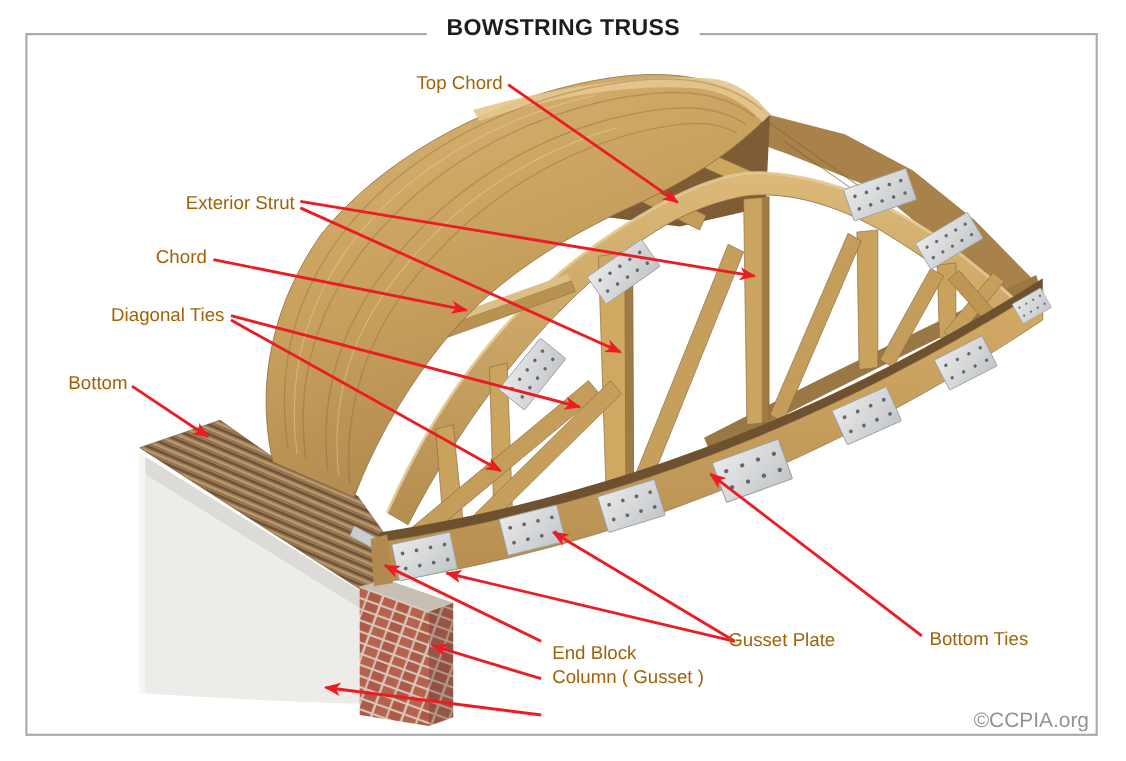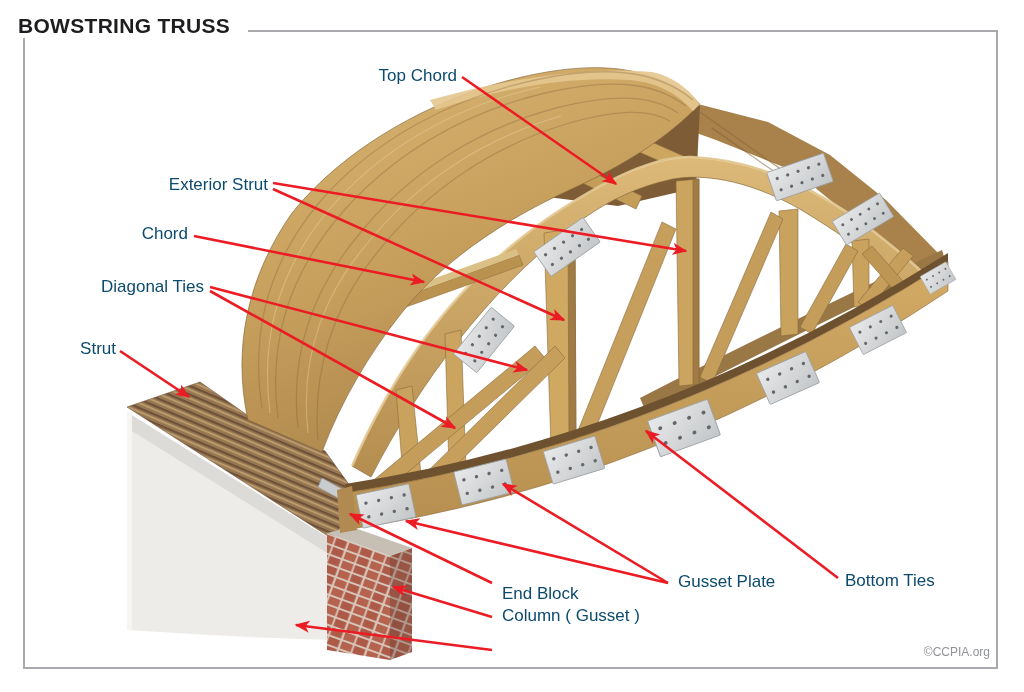--- a/index.html
+++ b/index.html
@@ -1,25 +1,25 @@
 <!DOCTYPE html>
 <html><head>
 <meta charset="utf-8">
 <style>
   html,body{margin:0;padding:0;background:#fff;}
   #stage{position:relative;width:1024px;height:692px;background:#fff;overflow:hidden;
          font-family:"Liberation Sans",sans-serif;}
   .frame{position:absolute;left:23px;top:30px;width:975px;height:639px;
          border:2px solid #a8aaad;box-sizing:border-box;}
-  .title-wrap{position:absolute;top:14px;left:0;width:100%;text-align:left;z-index:6;}
+  .title-wrap{position:absolute;top:14px;left:0;width:100%;text-align:center;z-index:6;}
   .title-wrap span{display:inline-block;background:#fff;padding:0 18px;font-size:21px;
          font-weight:bold;letter-spacing:.3px;color:#1d1d1f;}
   svg.scene{position:absolute;left:0;top:0;z-index:2;}
-  .lbl{position:absolute;font-size:17px;color:#0c4a6e;white-space:nowrap;z-index:5;line-height:20px;}
-  .credit{position:absolute;right:34px;top:645px;font-size:12px;color:#919396;z-index:5;}
+  .lbl{position:absolute;font-size:17px;color:#a16207;white-space:nowrap;z-index:5;line-height:20px;}
+  .credit{position:absolute;right:34px;top:645px;font-size:19px;color:#919396;z-index:5;}
 </style>
 </head>
 <body>
 
 <div id="stage">
 
   <div class="frame"></div>
 
   <svg class="scene" width="1024" height="692" viewBox="0 0 1024 692">
     <defs>
@@ -207,23 +207,23 @@
         <line x1="838" y1="578" x2="646" y2="431" stroke="#ec1c24" stroke-width="2.6" marker-end="url(#ah)"></line>
         <line x1="492" y1="617" x2="393" y2="587" stroke="#ec1c24" stroke-width="2.6" marker-end="url(#ah)"></line>
         <line x1="492" y1="650" x2="296" y2="625" stroke="#ec1c24" stroke-width="2.6" marker-end="url(#ah)"></line>
       </g>
   </svg>
 
   <div class="lbl" style="right:567px;top:66px">Top Chord</div>
   <div class="lbl" style="right:756px;top:175px">Exterior Strut</div>
   <div class="lbl" style="right:836px;top:224px">Chord</div>
   <div class="lbl" style="right:820px;top:277px">Diagonal Ties</div>
-  <div class="lbl" style="right:908px;top:339px">Strut</div>
+  <div class="lbl" style="right:908px;top:339px">Bottom</div>
   <div class="lbl" style="left:502px;top:584px">End Block</div>
-  <div class="lbl" style="left:678px;top:572px">Gusset Plate</div>
+  <div class="lbl" style="left:662px;top:572px">Gusset Plate</div>
   <div class="lbl" style="left:845px;top:571px">Bottom Ties</div>
   <div class="lbl" style="left:502px;top:606px">Column ( Gusset )</div>
 
   <div class="title-wrap">
     <span>BOWSTRING TRUSS</span>
   </div>
 
   <div class="credit">©CCPIA.org</div>
 </div>
 

